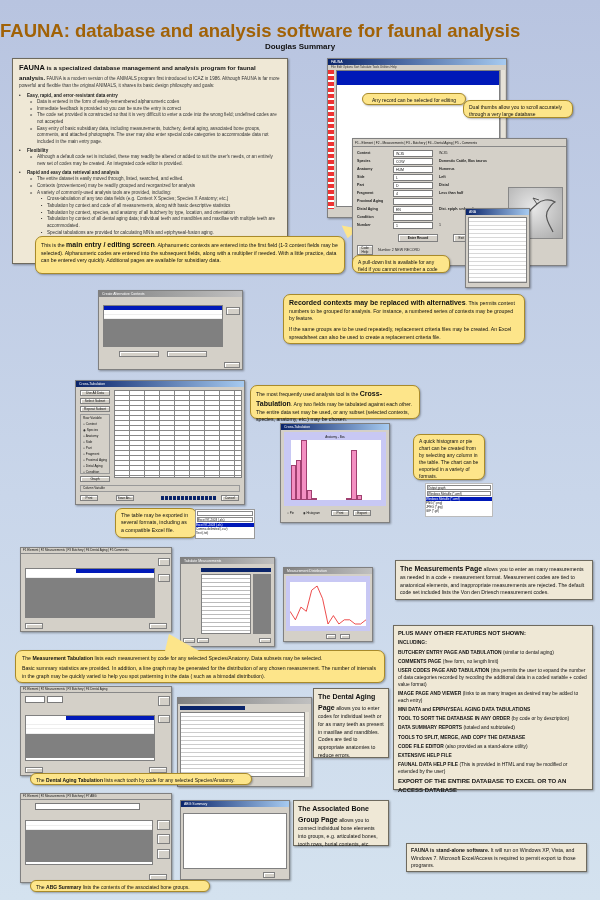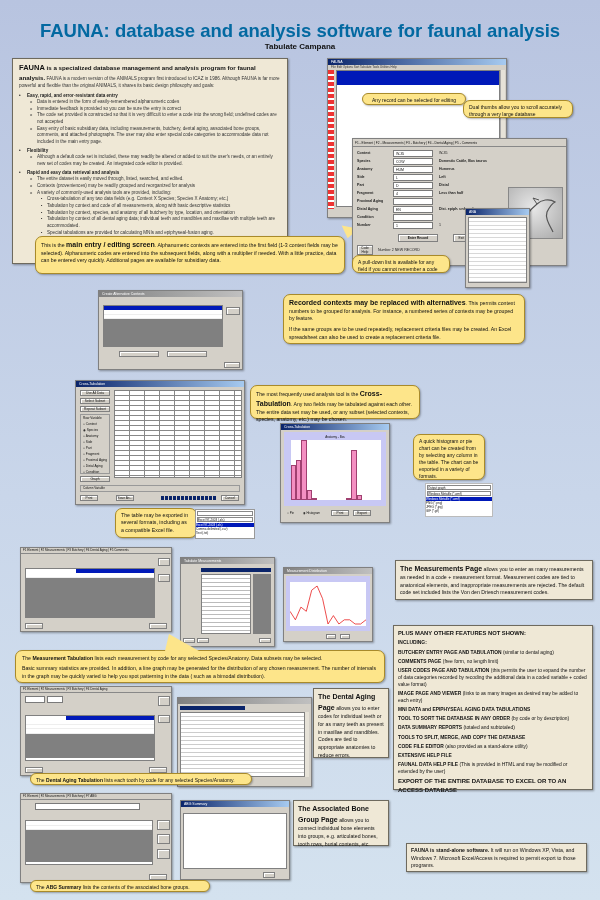--- a/index.html
+++ b/index.html
@@ -2,21 +2,21 @@
 <html><head>
 <meta charset="utf-8">
 <style>
   * { box-sizing: border-box; margin: 0; padding: 0; }
   body {
     width: 600px; height: 900px; overflow: hidden; position: relative;
     background: linear-gradient(180deg, #b8c4e0 0%, #c9d6ea 55%, #d4e2ef 100%);
     font-family: "Liberation Sans", sans-serif; color: #111;
   }
   .abs { position: absolute; }
-  .title { left: 0; top: 20px; width: 600px; text-align: center; font-weight: bold; font-size: 18.5px; color: #0369a1; }
+  .title { left: 0; top: 20px; width: 600px; font-weight: bold; font-size: 18.5px; color: #a16207; }
   .author { left: 0; top: 42px; width: 600px; text-align: center; font-weight: bold; font-size: 8px; }
 
   .panel { background: #efe8d6; border: 1.5px solid #6e6a5e; box-shadow: 1px 1px 2px rgba(0,0,0,.35); }
   .callout { background: #fde58a; border: 1px solid #a88a2b; border-radius: 7px; box-shadow: 1px 1px 2px rgba(0,0,0,.3); font-size: 5.2px; line-height: 1.4; padding: 3px 5px; }
   .callout b, .panel b { font-weight: bold; }
   .callout .big, .panel .big { font-size: 7px; }
 
   
   .intro { left: 12px; top: 58px; width: 276px; height: 206px; padding: 4px 6px; font-size: 4.6px; line-height: 1.45; color: #333; }
   .intro .lead { font-size: 6.2px; font-weight: bold; color: #111; }
@@ -41,21 +41,21 @@
   .fld { position: absolute; height: 7px; background: #fff; border: 1px solid #7a7a7a; font-size: 3.5px; padding-left: 2px; line-height: 6px; }
   .lbl { position: absolute; font-size: 3.6px; font-weight: bold; color: #222; }
   .btn3d { position: absolute; background: #d4d0c8; border: 1px solid #808080; box-shadow: inset 1px 1px #fff; font-size: 3.3px; text-align: center; }
 
   .tri { position: absolute; width: 0; height: 0; }
 </style>
 </head>
 <body>
 
 <div class="abs title">FAUNA: database and analysis software for faunal analysis</div>
-<div class="abs author">Tabulate Campana</div>
+<div class="abs author">Douglas Summary</div>
 
 <div class="abs panel intro">
   <div>
     <span class="lead"><span class="fauna">FAUNA</span><span> is a specialized database management and analysis program for faunal analysis.</span></span><span> FAUNA is a modern version of the ANIMALS program first introduced to ICAZ in 1986. Although FAUNA is far more powerful and flexible than the original ANIMALS, it shares its basic design philosophy and goals:</span>
   </div>
   <ul>
     <li class="l1">Easy, rapid, and error-resistant data entry</li>
     <li class="l2">Data is entered in the form of easily-remembered alphanumeric codes</li>
     <li class="l2">Immediate feedback is provided so you can be sure the entry is correct</li>
     <li class="l2">The code set provided is constructed so that it is very difficult to enter a code into the wrong field; undefined codes are not accepted</li>

